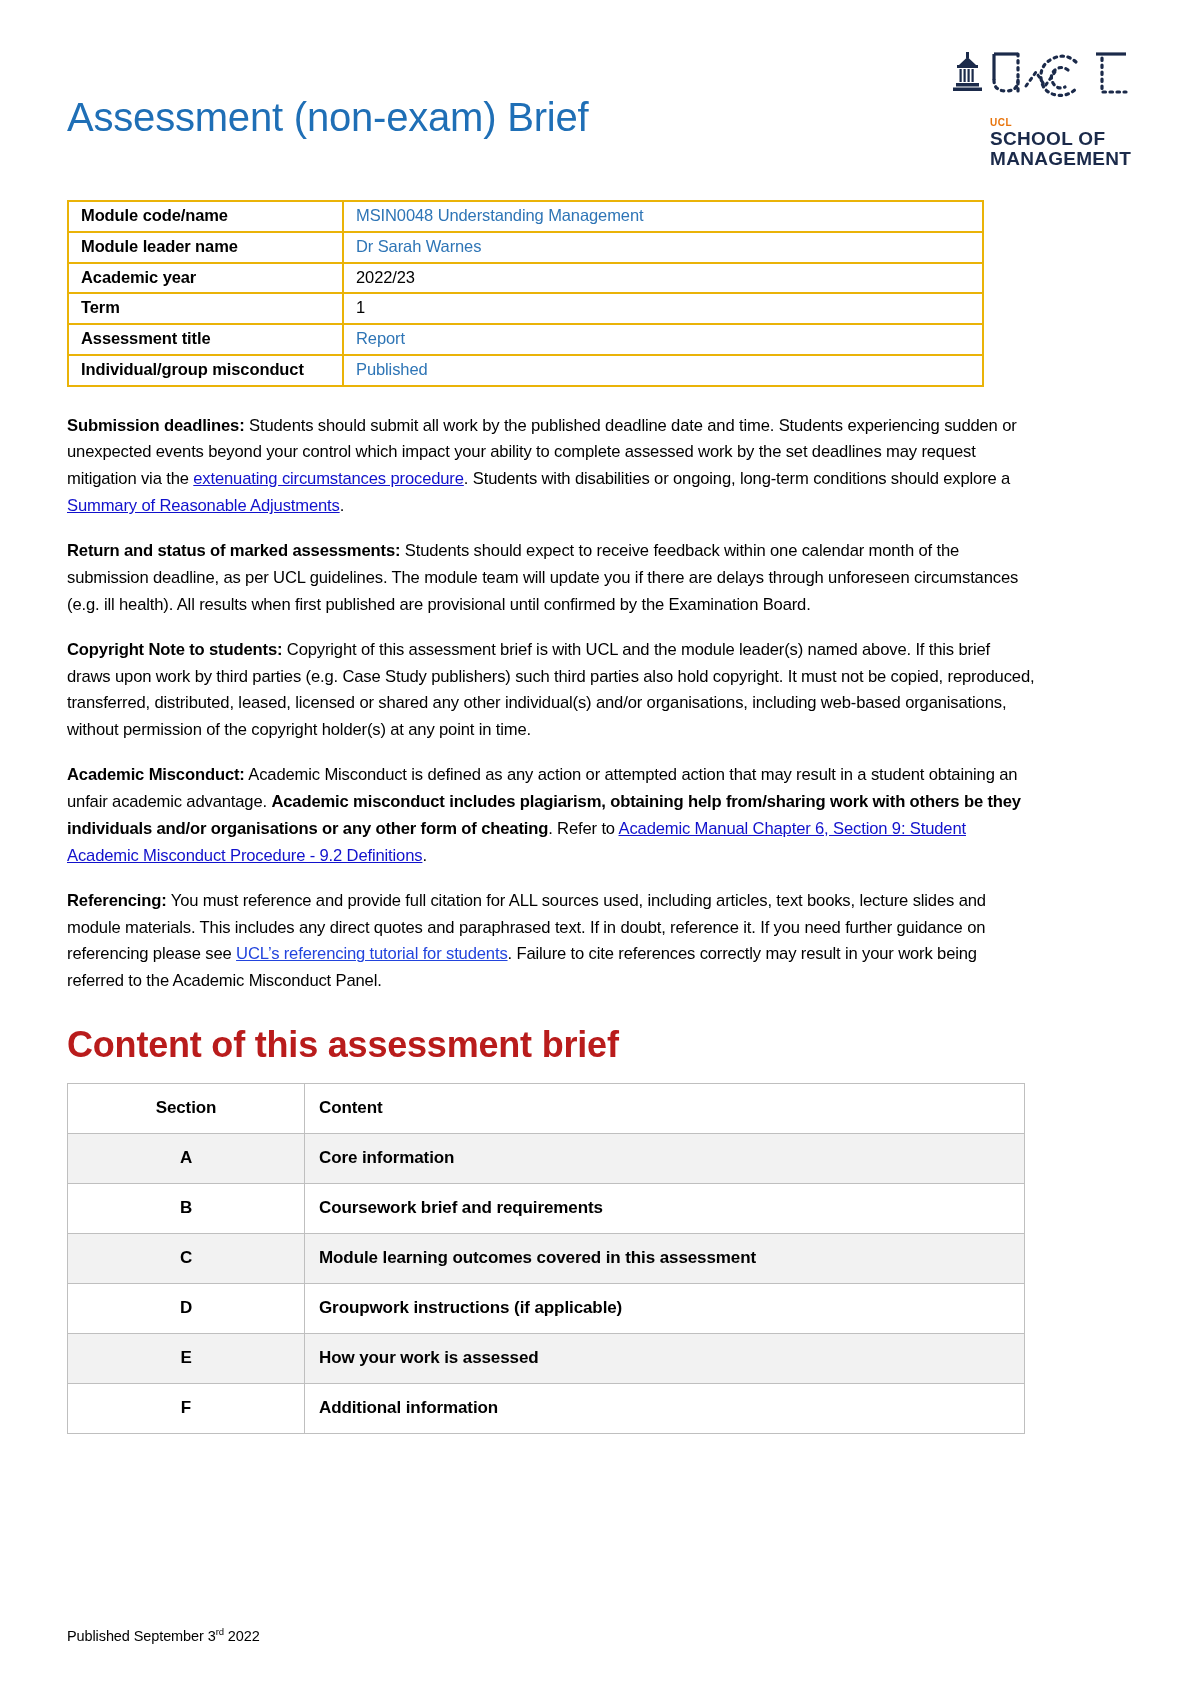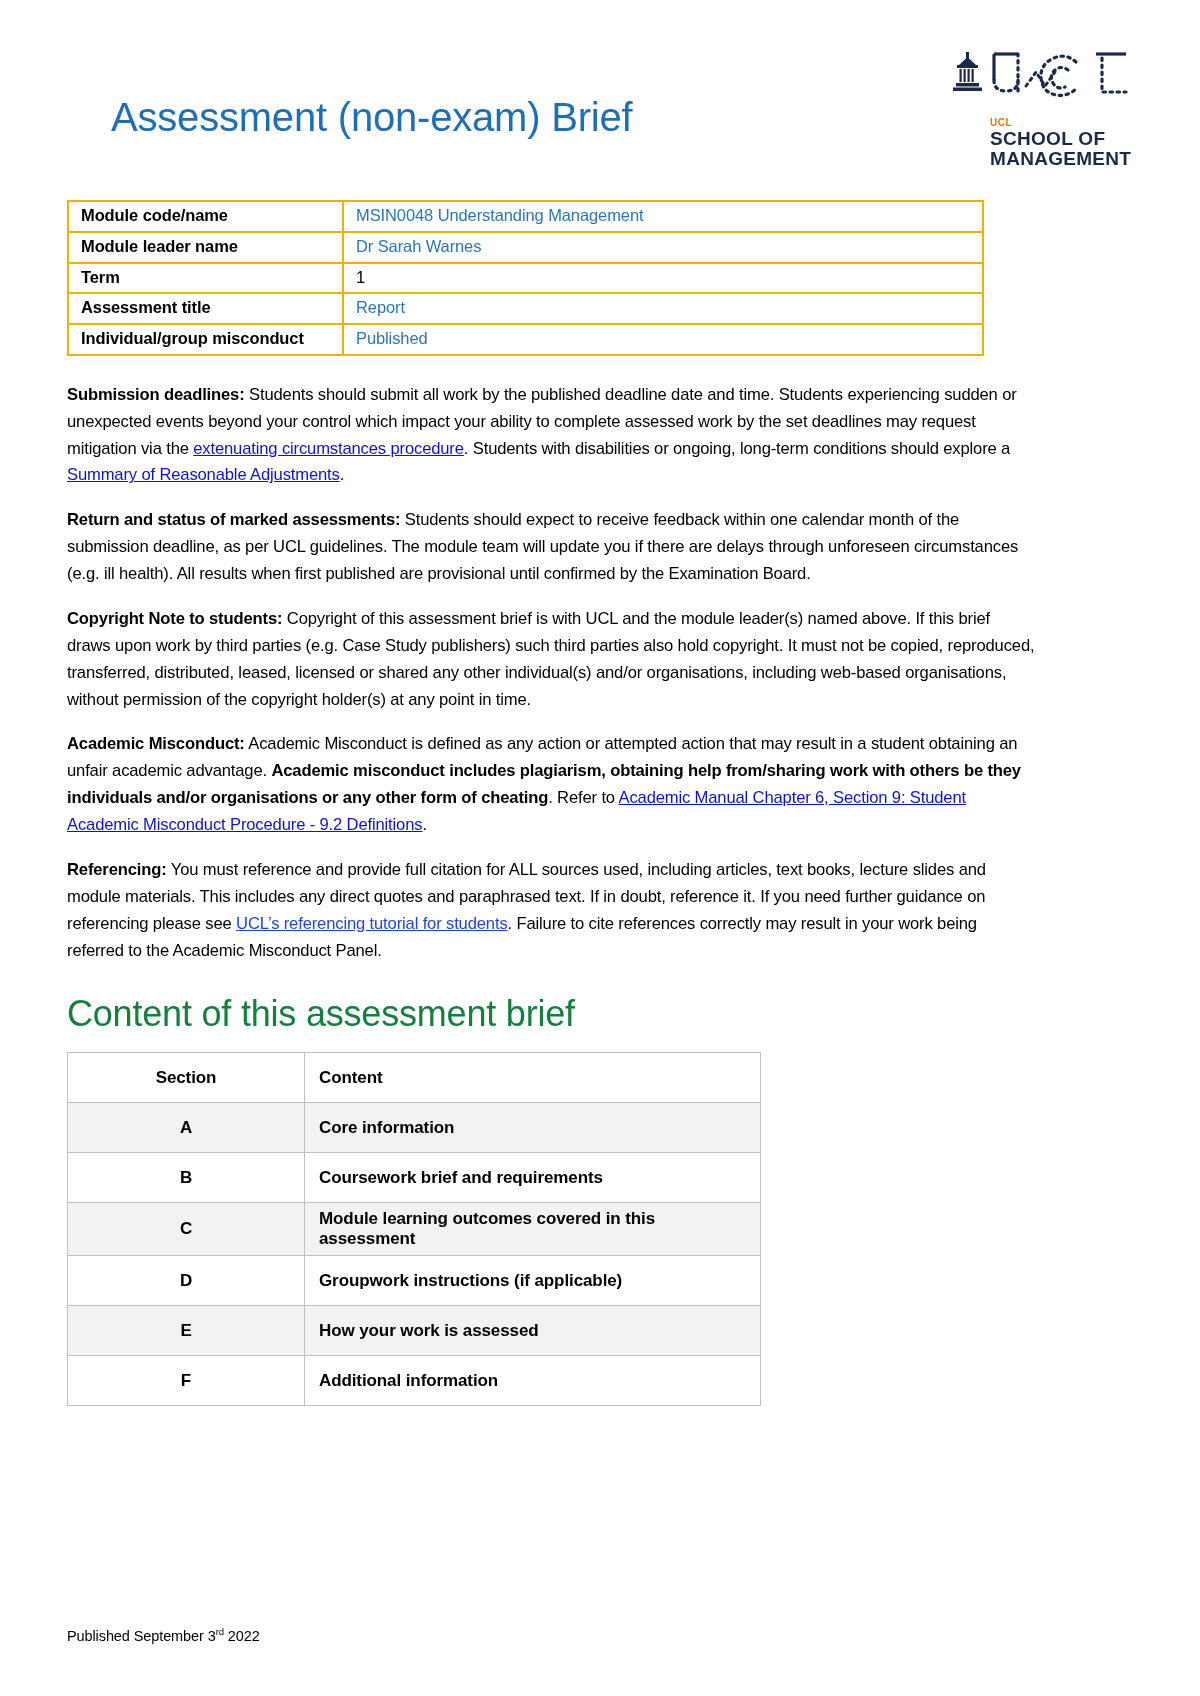--- a/index.html
+++ b/index.html
@@ -19,21 +19,20 @@
     position: relative;
     width: 1200px;
     height: 1696px;
     padding: 40px 65px 0 67px;
   }
 
   
   .header {
     position: relative;
     height: 150px;
-    margin-left: 44px;
   }
   .doc-title {
     position: absolute;
     left: 0;
     top: 56px;
     font-size: 40px;
     font-weight: 400;
     color: #1F6FB6;
     letter-spacing: -0.2px;
     line-height: 1.05;
@@ -114,31 +113,31 @@
   .body-text p b, .body-text p strong { font-weight: 700; }
   a.doclink {
     color: #1111CC;
     text-decoration: underline;
   }
   a.doclink.blue2 { color: #2244DD; }
 
   
   .section-heading {
     font-size: 36px;
-    font-weight: 400;
-    color: #15803d;
+    font-weight: 700;
+    color: #b91c1c;
     margin: 30px 0 18px 0;
     line-height: 1.1;
     letter-spacing: -0.2px;
   }
 
   
   .content-table {
     border-collapse: collapse;
-    width: 694px;
+    width: 958px;
     border: 1px solid #BFBFBF;
   }
   .content-table td {
     border: 1px solid #BFBFBF;
     font-size: 17px;
     font-weight: 700;
     height: 50px;
     padding: 6px 14px;
     vertical-align: middle;
     letter-spacing: -0.1px;
@@ -209,20 +208,24 @@
     <tbody>
       <tr>
         <td class="key">Module code/name</td>
         <td class="val blue">MSIN0048 Understanding Management</td>
       </tr>
       <tr>
         <td class="key">Module leader name</td>
         <td class="val blue">Dr Sarah Warnes</td>
       </tr>
       <tr>
+        <td class="key">Academic year</td>
+        <td class="val">2022/23</td>
+      </tr>
+      <tr>
         <td class="key">Term</td>
         <td class="val">1</td>
       </tr>
       <tr>
         <td class="key">Assessment title</td>
         <td class="val blue"> Report</td>
       </tr>
       <tr>
         <td class="key">Individual/group misconduct</td>
         <td class="val blue">Published</td>

